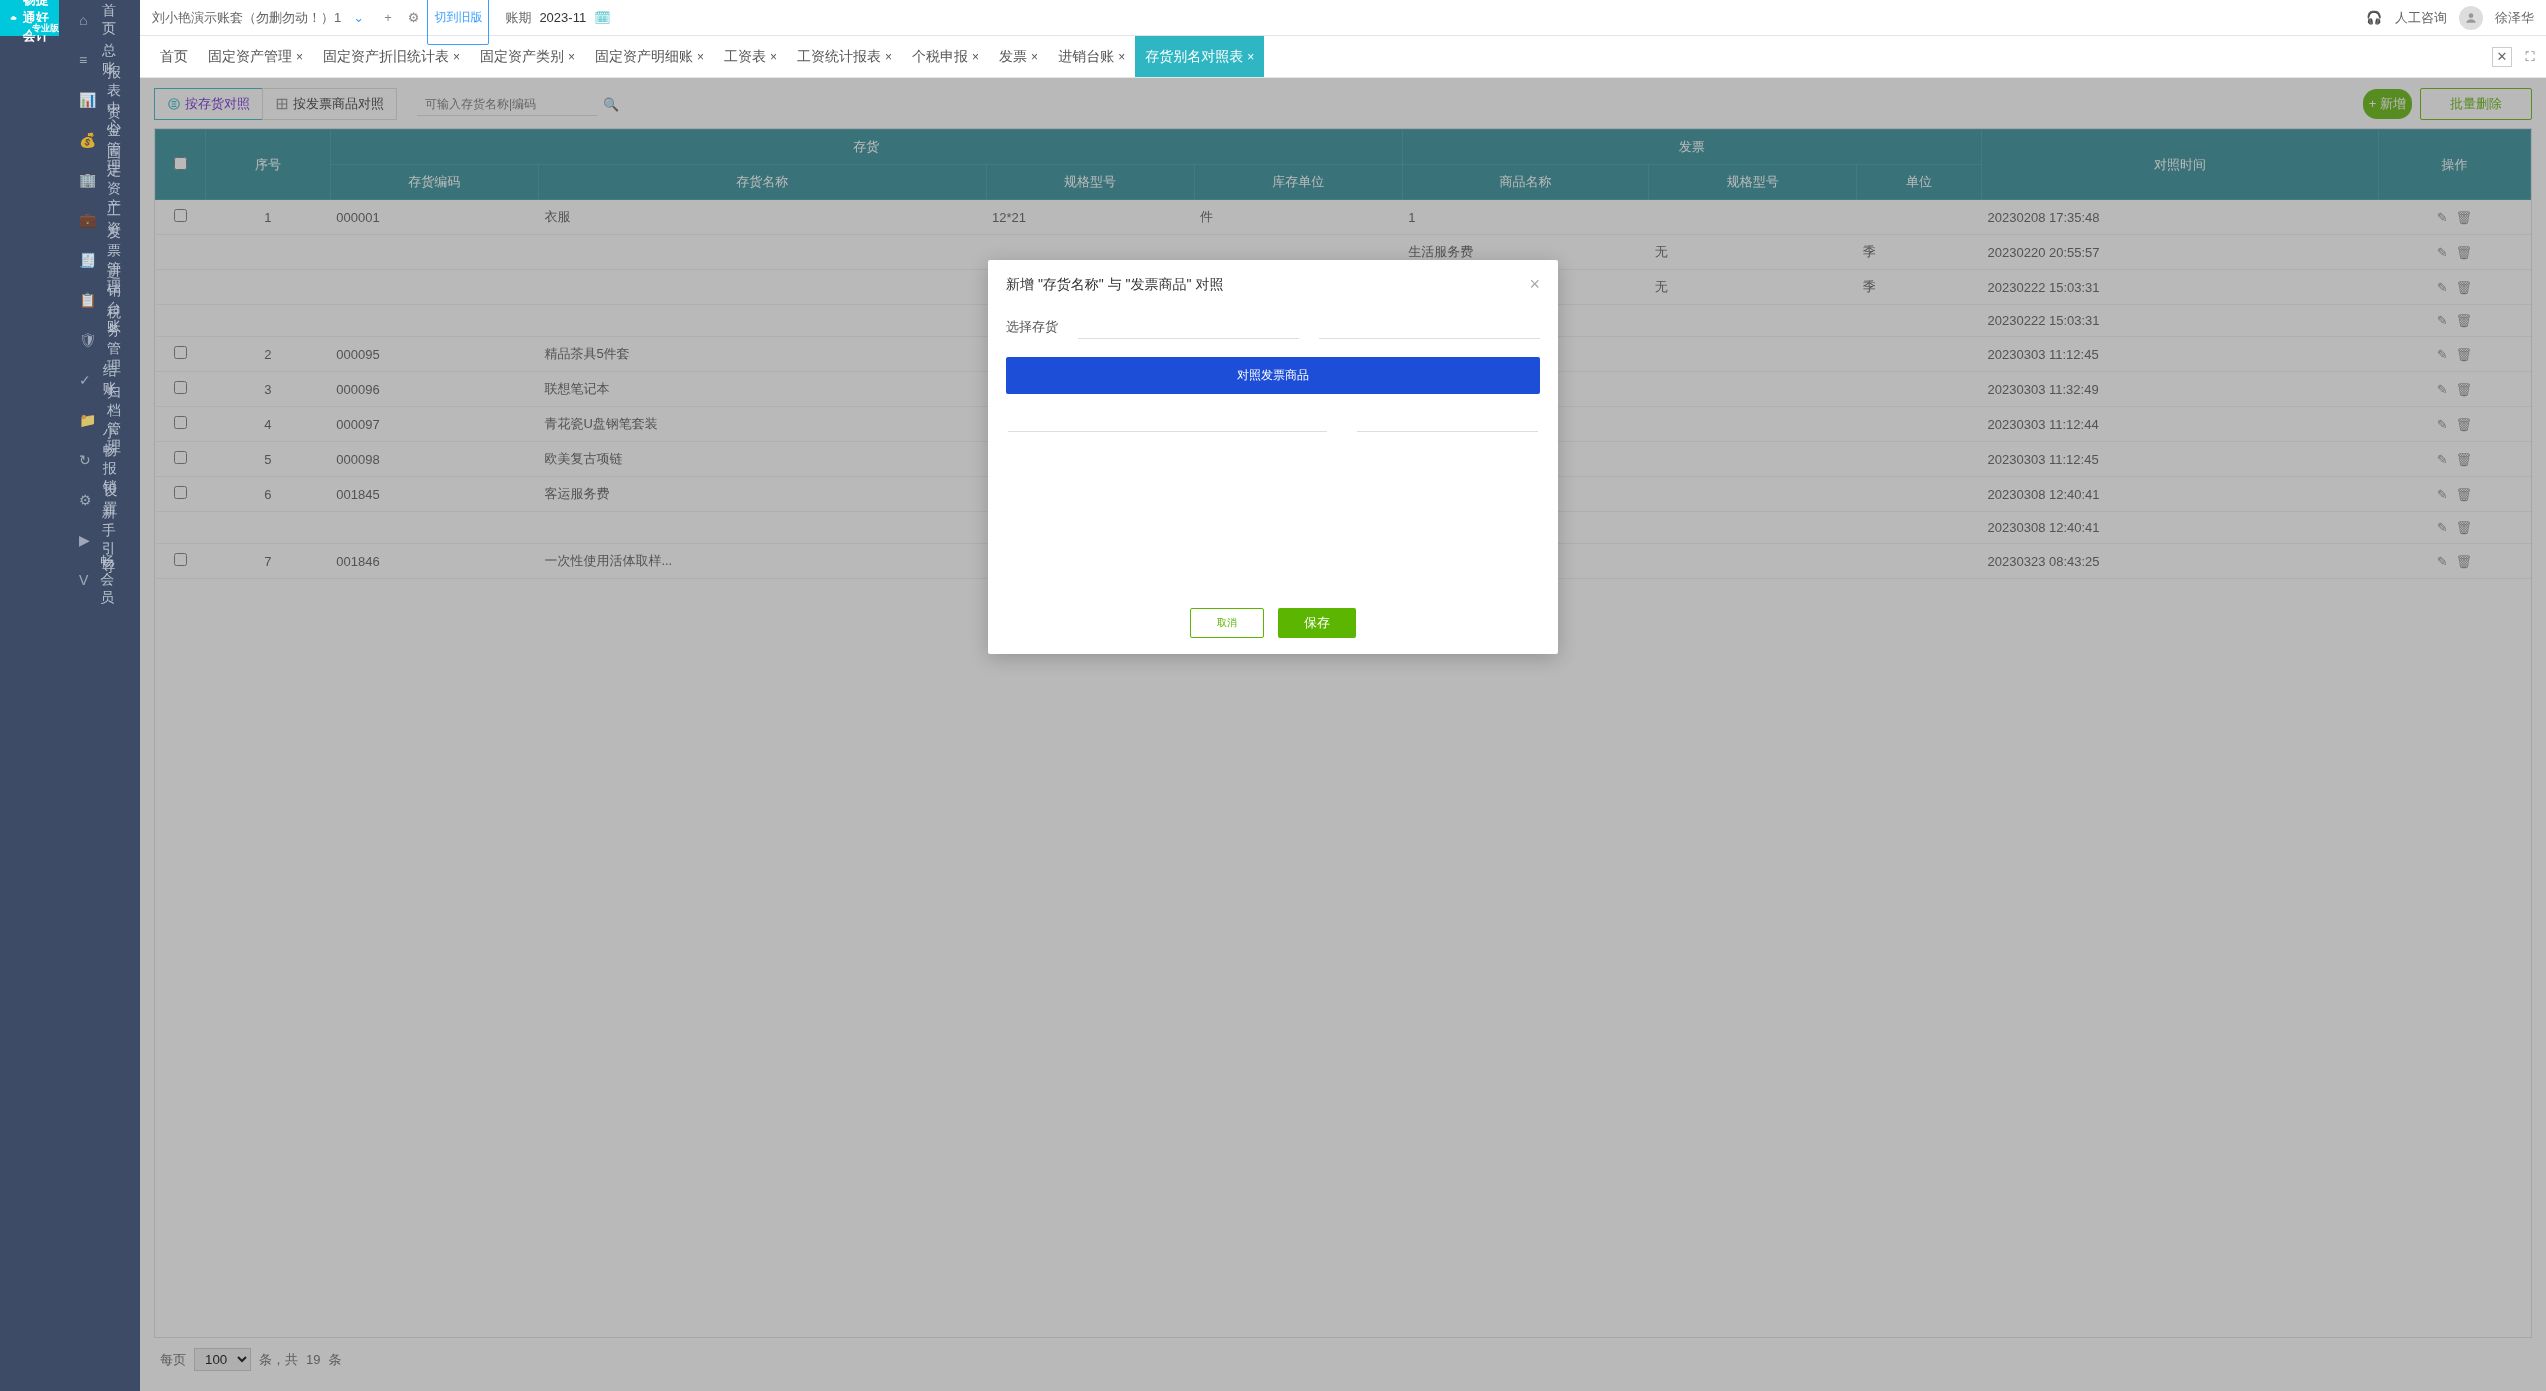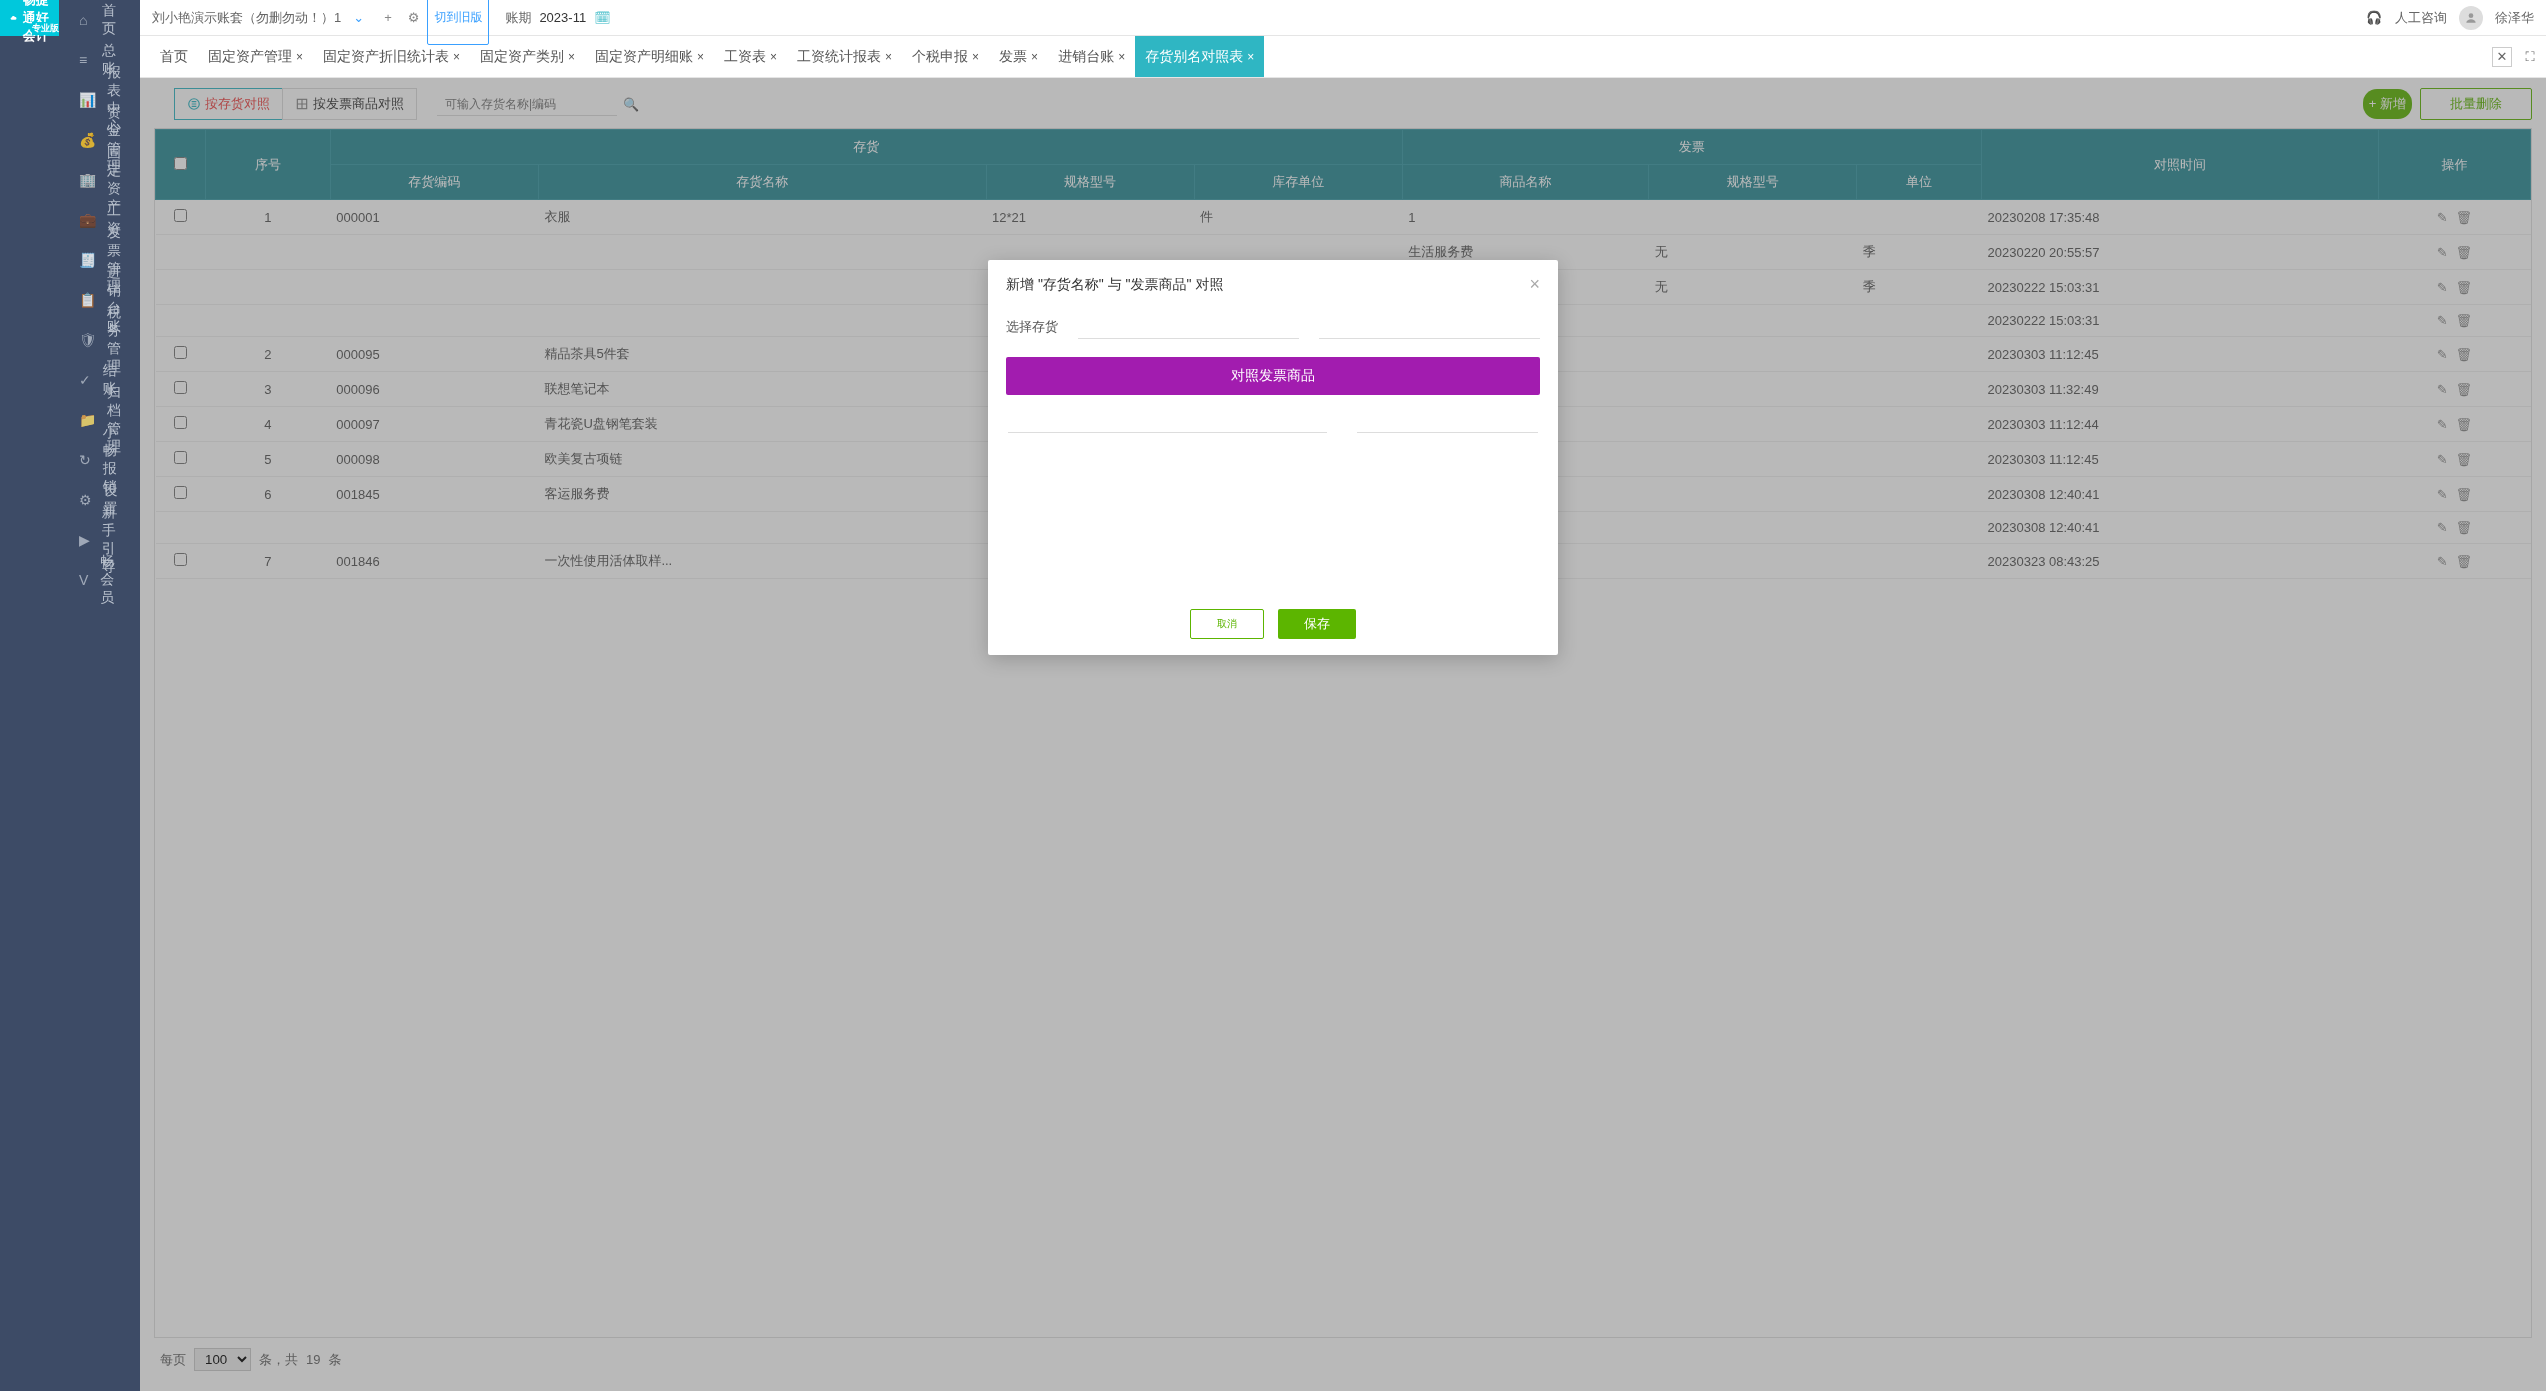--- a/index.html
+++ b/index.html
@@ -36,21 +36,21 @@
     .tab.active { background: #2fb6c3; color: white; }
     .tab-close { margin-left: 4px; font-size: 12px; cursor: pointer; }
     .tabs-right { position: absolute; right: 6px; display: flex; gap: 8px; }
     .tab-ctrl { width: 20px; height: 20px; border: 1px solid #ccc; display: flex; align-items: center; justify-content: center; cursor: pointer; color: #666; }
     
     
     .content { flex: 1; padding: 10px 14px; display: flex; flex-direction: column; min-height: 0; position: relative; }
     
     .sub-tabs-row { display: flex; align-items: center; margin-bottom: 8px; }
     .sub-tab { border: 1px solid #ddd; padding: 6px 12px; font-size: 13px; cursor: pointer; display: flex; align-items: center; gap: 4px; background: white; }
-    .sub-tab.active { color: #ef4444; border-color: #2fb6c3; margin-left: 20px; }
+    .sub-tab.active { color: #6d28d9; border-color: #2fb6c3; }
     .sub-tab + .sub-tab { margin-left: -1px; }
     .search-input { margin-left: 20px; border: none; border-bottom: 1px solid #ddd; padding: 4px 8px; width: 180px; font-size: 12px; outline: none; background: transparent; }
     .search-wrap { display: flex; align-items: center; }
     .search-wrap .search-icon { margin-left: 6px; color: #999; cursor: pointer; }
     .toolbar-spacer { flex: 1; }
     .btn-add { background: #5cb500; color: white; border: none; padding: 6px 6px; cursor: pointer; font-size: 13px; border-radius: 14px; }
     .btn-del { background: white; border: 1px solid #5cb500; color: #5cb500; padding: 6px 29px; margin-left: 8px; cursor: pointer; font-size: 13px; border-radius: 2px; }
     
     
     .table-wrap { flex: 1; overflow: auto; border: 1px solid #e0e0e0; }
@@ -68,21 +68,21 @@
     
     .overlay { position: absolute; inset: 0; background: rgba(80,80,80,0.4); z-index: 10; }
     .modal { position: absolute; top: 260px; left: 50%; transform: translateX(-50%); width: 570px; background: white; z-index: 20; box-shadow: 0 4px 20px rgba(0,0,0,0.2); border-radius: 2px; }
     .modal-header { padding: 14px 18px; display: flex; align-items: center; justify-content: space-between; }
     .modal-title { font-size: 14px; color: #333; }
     .modal-close { cursor: pointer; color: #aaa; font-size: 18px; }
     .modal-body { padding: 6px 18px 20px; }
     .modal-row { display: flex; align-items: center; margin-bottom: 18px; gap: 20px; }
     .modal-label { font-size: 13px; color: #555; white-space: nowrap; }
     .modal-input { flex: 1; border: none; border-bottom: 1px solid #ddd; padding: 4px 2px; outline: none; font-size: 13px; }
-    .modal-big-btn { width: 100%; background: #a21caf; color: white; border: none; padding: 10px; font-size: 14px; cursor: pointer; border-radius: 2px; }
+    .modal-big-btn { width: 100%; background: #1d4ed8; color: white; border: none; padding: 10px; font-size: 12px; cursor: pointer; border-radius: 2px; }
     .modal-inputs-row { display: flex; gap: 30px; margin-top: 14px; padding: 0 2px; }
     .modal-underline-input { flex: 1; border: none; border-bottom: 1px solid #ddd; padding: 4px 2px; outline: none; }
     .modal-footer { padding: 16px; display: flex; justify-content: center; gap: 14px; margin-top: 140px; }
     .btn-cancel { background: white; border: 1px solid #5cb500; color: #5cb500; padding: 6px 26px; cursor: pointer; border-radius: 2px; font-size: 10px; }
     .btn-save { background: #5cb500; border: none; color: white; padding: 6px 26px; cursor: pointer; border-radius: 2px; font-size: 13px; }
     
     svg { display: block; }
   </style>
 </head>
 <body>

